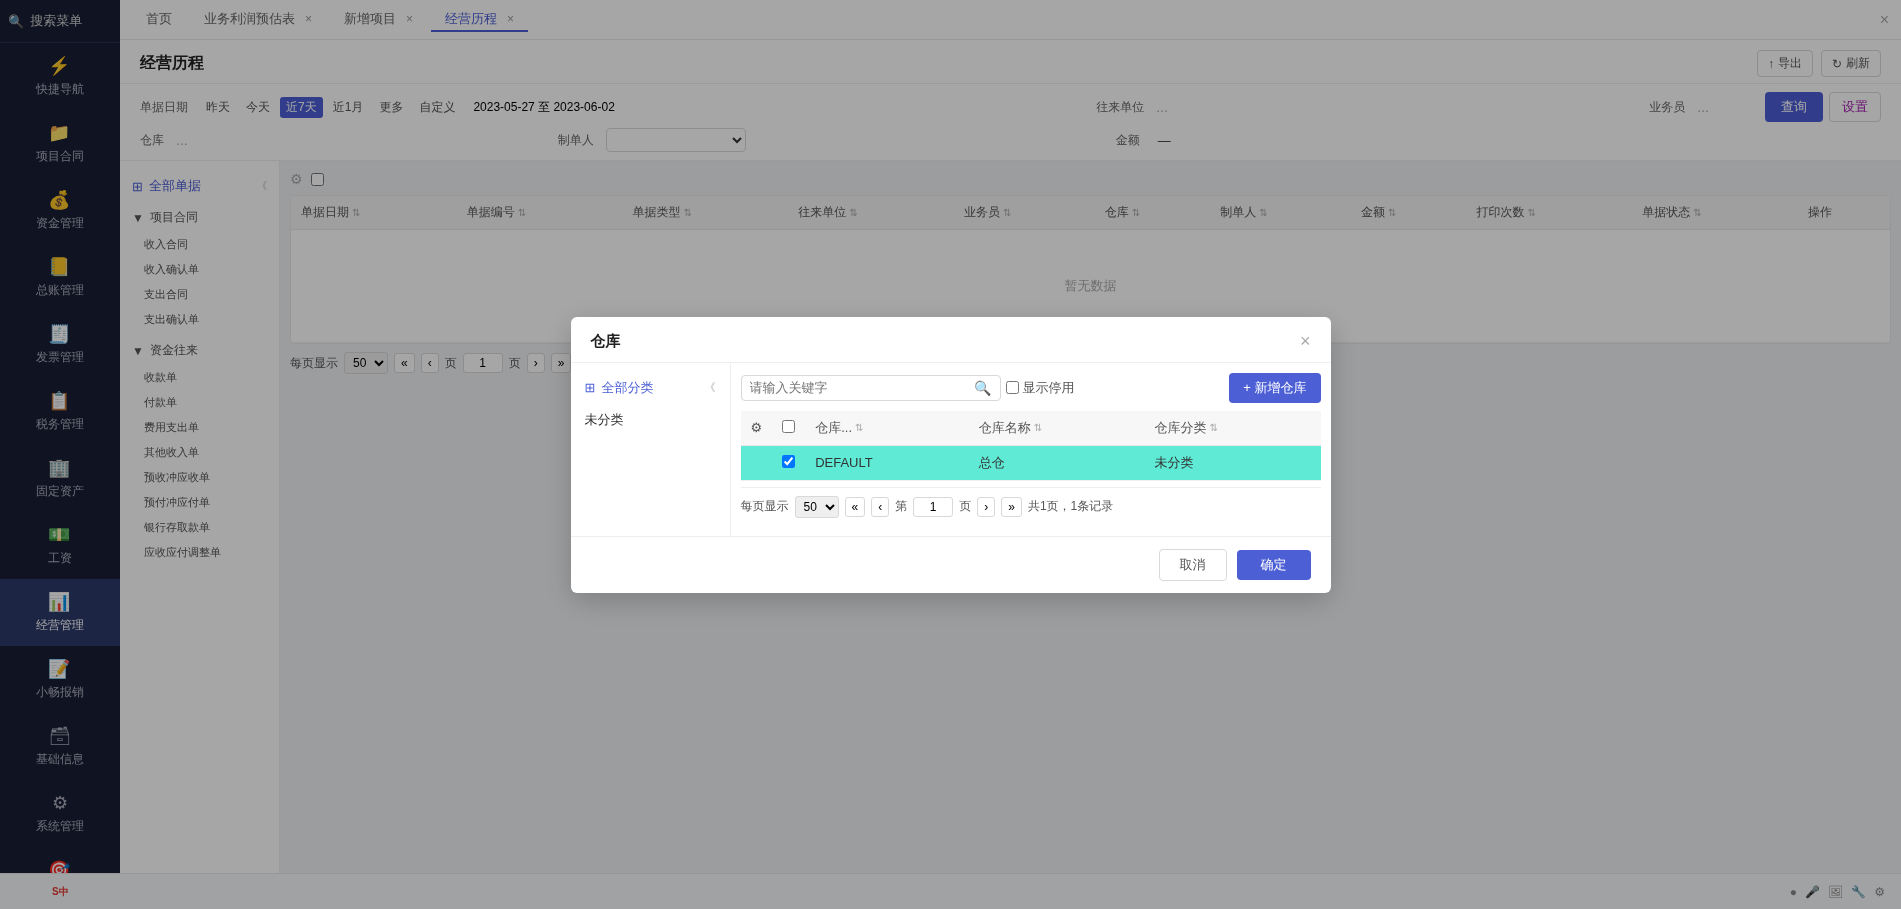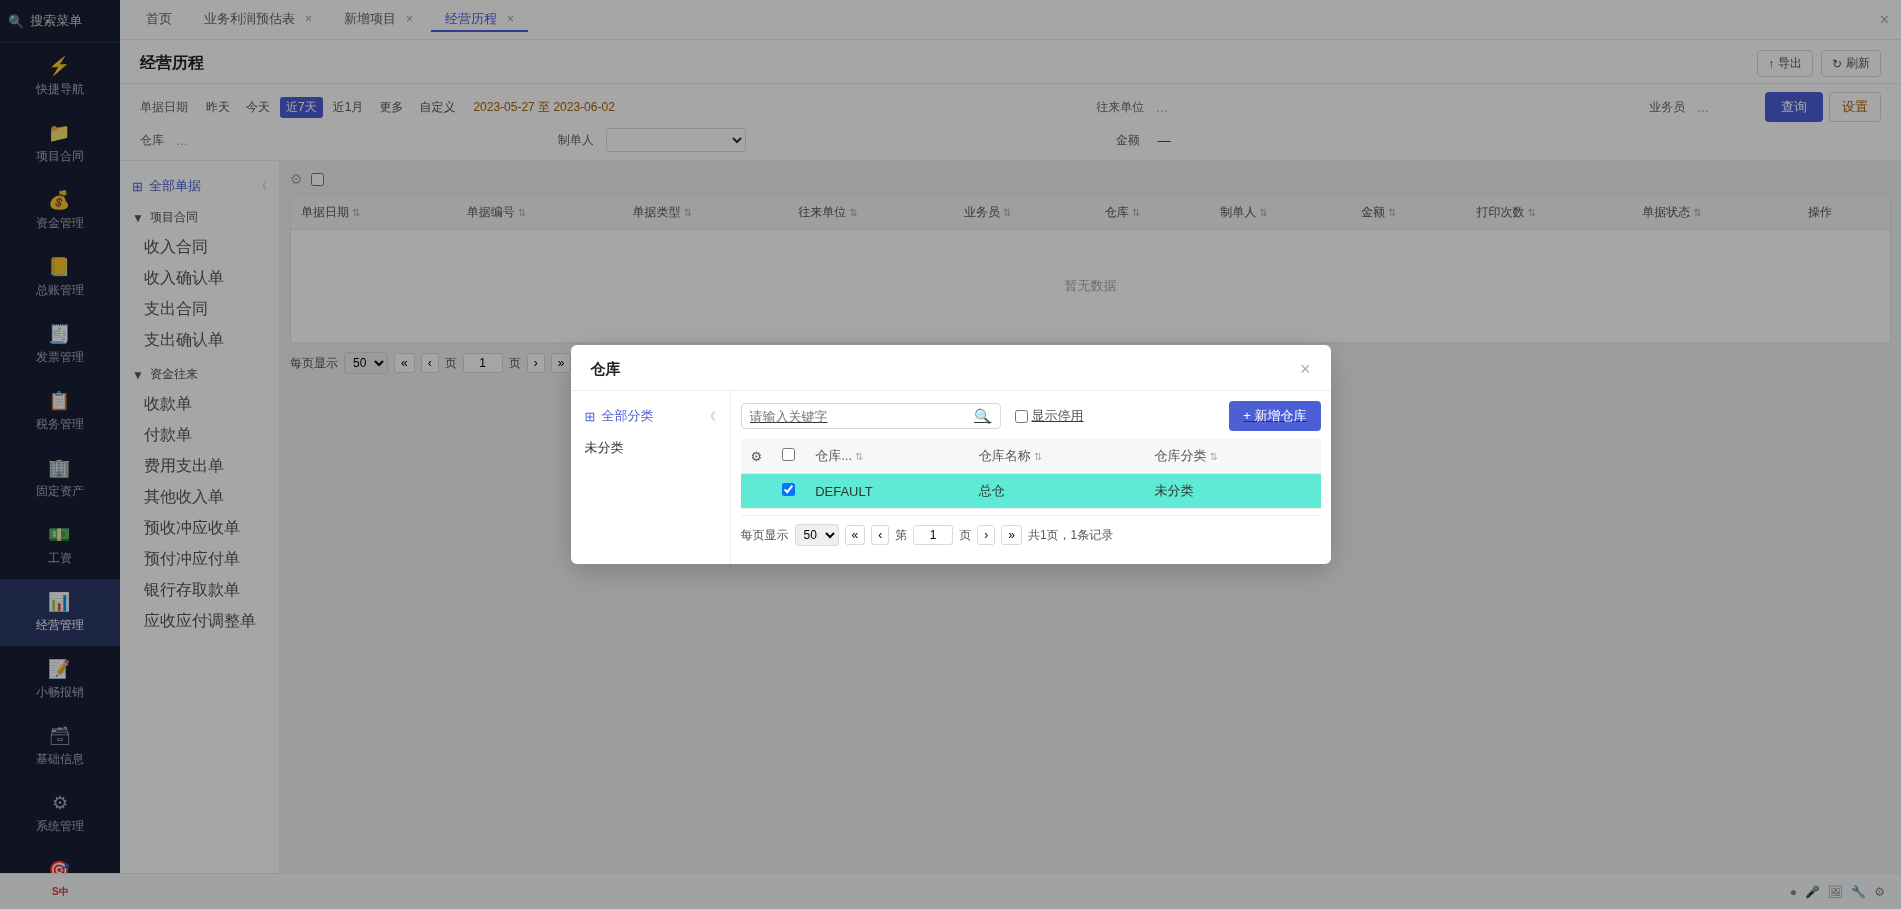--- a/index.html
+++ b/index.html
@@ -30,37 +30,37 @@
     .page-actions { display: flex; gap: 8px; }
     .btn-export, .btn-refresh { padding: 4px 10px; border: 1px solid #d9d9d9; background: #fff; border-radius: 4px; cursor: pointer; font-size: 12px; color: #555; display: flex; align-items: center; gap: 4px; }
 
     
     .filter-bar { background: #fff; padding: 8px 20px; display: flex; flex-direction: column; gap: 6px; border-bottom: 1px solid #eee; }
     .filter-row { display: flex; align-items: center; gap: 12px; }
     .filter-label { color: #666; font-size: 12px; white-space: nowrap; }
     .filter-date-btns { display: flex; gap: 4px; align-items: center; }
     .date-btn { padding: 2px 6px; border: none; background: none; cursor: pointer; color: #555; font-size: 12px; border-radius: 3px; }
     .date-btn.active { background: #4c5fd5; color: #fff; border-radius: 3px; }
-    .date-range { font-size: 12px; color: #a16207; }
+    .date-range { font-size: 12px; color: #000000; }
     .filter-select { padding: 3px 20px 3px 8px; border: 1px solid #d9d9d9; border-radius: 4px; background: #fff; font-size: 12px; color: #333; cursor: pointer; min-width: 120px; }
     .filter-dots { color: #aaa; font-size: 14px; cursor: pointer; }
     .filter-actions { display: flex; gap: 6px; margin-left: auto; padding-left: 44px; }
     .btn-query { background: #4c5fd5; color: #fff; border: none; border-radius: 4px; padding: 5px 16px; cursor: pointer; font-size: 13px; }
-    .btn-settings { background: #fff; color: #a16207; border: 1px solid #d9d9d9; border-radius: 4px; padding: 5px 12px; cursor: pointer; font-size: 13px; }
+    .btn-settings { background: #fff; color: #a21caf; border: 1px solid #d9d9d9; border-radius: 4px; padding: 5px 12px; cursor: pointer; font-size: 13px; }
 
     
     .content-area { display: flex; flex: 1; overflow: hidden; }
 
     
     .left-nav { width: 160px; background: #fff; border-right: 1px solid #eee; padding: 8px 0; overflow-y: auto; flex-shrink: 0; }
     .left-nav-header { display: flex; align-items: center; gap: 6px; padding: 8px 12px; color: #4c5fd5; font-size: 13px; font-weight: 500; cursor: pointer; }
     .left-nav-toggle { font-size: 10px; color: #aaa; margin-left: auto; }
     .left-nav-group { margin-bottom: 4px; }
     .left-nav-group-title { display: flex; align-items: center; gap: 6px; padding: 6px 12px; color: #555; font-size: 12px; cursor: pointer; }
-    .left-nav-item { padding: 5px 12px 5px 24px; color: #555; font-size: 16px; cursor: pointer; }
+    .left-nav-item { padding: 5px 12px 5px 24px; color: #555; font-size: 11px; cursor: pointer; }
 
     
     .table-area { flex: 1; padding: 10px; overflow: auto; position: relative; }
     .table-toolbar { display: flex; align-items: center; gap: 8px; margin-bottom: 8px; }
     .table-container { background: #fff; border: 1px solid #e8e8e8; border-radius: 4px; overflow: auto; }
     table { width: 100%; border-collapse: collapse; font-size: 12px; }
     th { background: #f5f5f5; padding: 8px 10px; text-align: left; color: #555; font-weight: 500; border-bottom: 1px solid #e8e8e8; white-space: nowrap; }
     td { padding: 7px 10px; border-bottom: 1px solid #f0f0f0; color: #333; white-space: nowrap; }
     .pagination-bar { display: flex; align-items: center; gap: 6px; padding: 8px 0; font-size: 12px; color: #555; }
     .pg-btn { border: 1px solid #d9d9d9; background: #fff; padding: 2px 6px; border-radius: 3px; cursor: pointer; font-size: 12px; }
@@ -79,21 +79,21 @@
     .modal-body { display: flex; flex: 1; overflow: hidden; }
 
     
     .modal-left { width: 160px; border-right: 1px solid #eee; padding: 8px 0; display: flex; flex-direction: column; }
     .modal-left-header { display: flex; align-items: center; gap: 6px; padding: 8px 14px; color: #4c5fd5; font-size: 13px; font-weight: 500; }
     .modal-left-item { padding: 6px 14px; font-size: 13px; color: #333; cursor: pointer; }
     .modal-left-toggle { font-size: 11px; color: #aaa; margin-left: auto; cursor: pointer; }
 
     
     .modal-right { flex: 1; display: flex; flex-direction: column; padding: 10px; overflow: hidden; }
-    .modal-toolbar { display: flex; align-items: center; gap: 14px; margin-bottom: 8px; text-decoration: underline; }
+    .modal-toolbar { display: flex; align-items: center; gap: 5px; margin-bottom: 8px; }
     .modal-search { display: flex; align-items: center; border: 1px solid #d9d9d9; border-radius: 4px; padding: 4px 8px; gap: 6px; flex: 1; max-width: 260px; }
     .modal-search input { border: none; outline: none; font-size: 13px; flex: 1; color: #333; background: transparent; }
     .modal-search-icon { color: #aaa; font-size: 14px; cursor: pointer; }
     .modal-checkbox-label { display: flex; align-items: center; gap: 4px; font-size: 13px; color: #555; cursor: pointer; }
     .btn-add-warehouse { background: #4c5fd5; color: #fff; border: none; border-radius: 4px; padding: 6px 14px; cursor: pointer; font-size: 13px; margin-left: auto; display: flex; align-items: center; gap: 4px; }
     .modal-table { flex: 1; overflow: auto; }
     .modal-table table { width: 100%; border-collapse: collapse; font-size: 13px; }
     .modal-table th { background: #f7f7f7; padding: 8px 10px; text-align: left; color: #555; font-weight: 500; border-bottom: 1px solid #e8e8e8; white-space: nowrap; }
     .modal-table td { padding: 8px 10px; border-bottom: 1px solid #f0f0f0; color: #333; white-space: nowrap; }
     .modal-table tr.selected td { background: #5eead4; margin-top: 29px; }
@@ -460,14 +460,18 @@
           <span>第</span>
           <input class="pg-input" type="text" value="1" style="">
           <span>页</span>
           <button class="pg-btn">›</button>
           <button class="pg-btn">»</button>
           <span>共1页，1条记录</span>
         </div>
       </div>
     </div>
 
+    <div class="modal-footer">
+      <button class="btn-cancel">取消</button>
+      <button class="btn-confirm">确定</button>
+    </div>
   </div>
 </div>
 
 </body></html>

